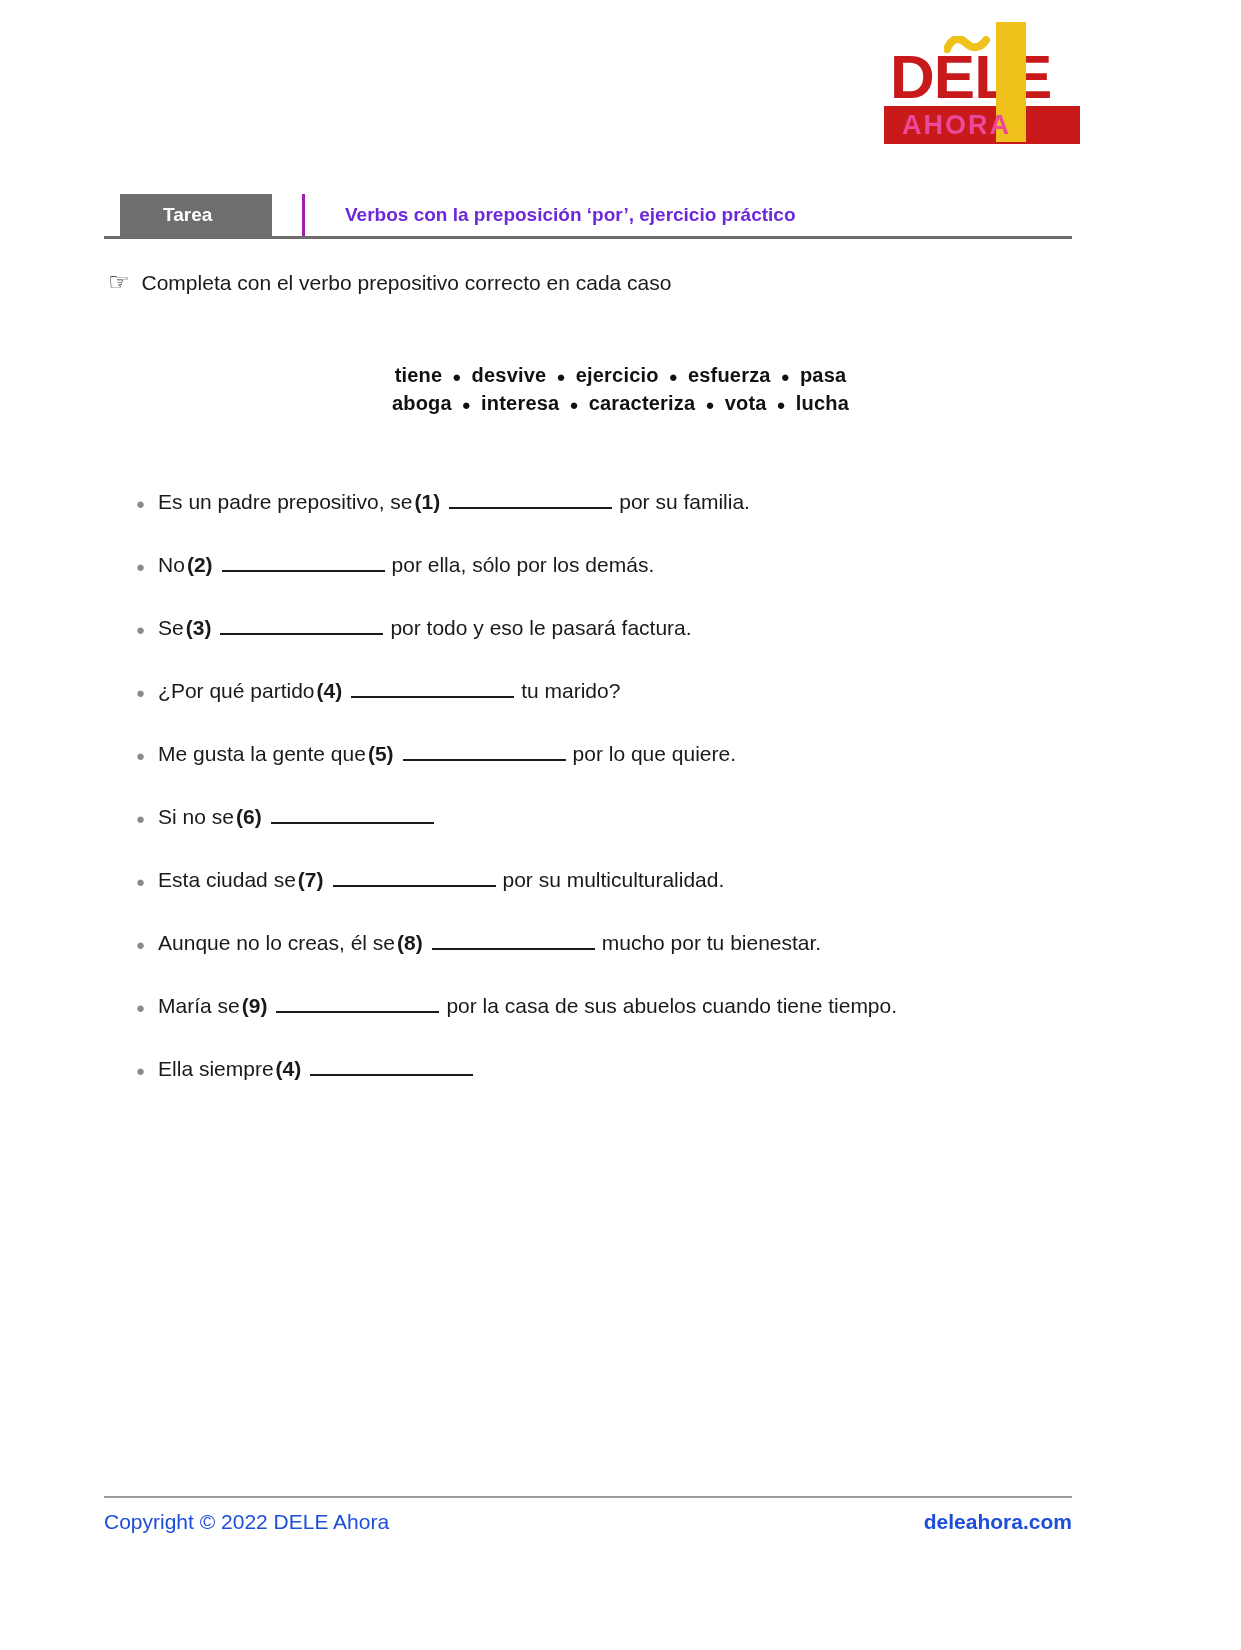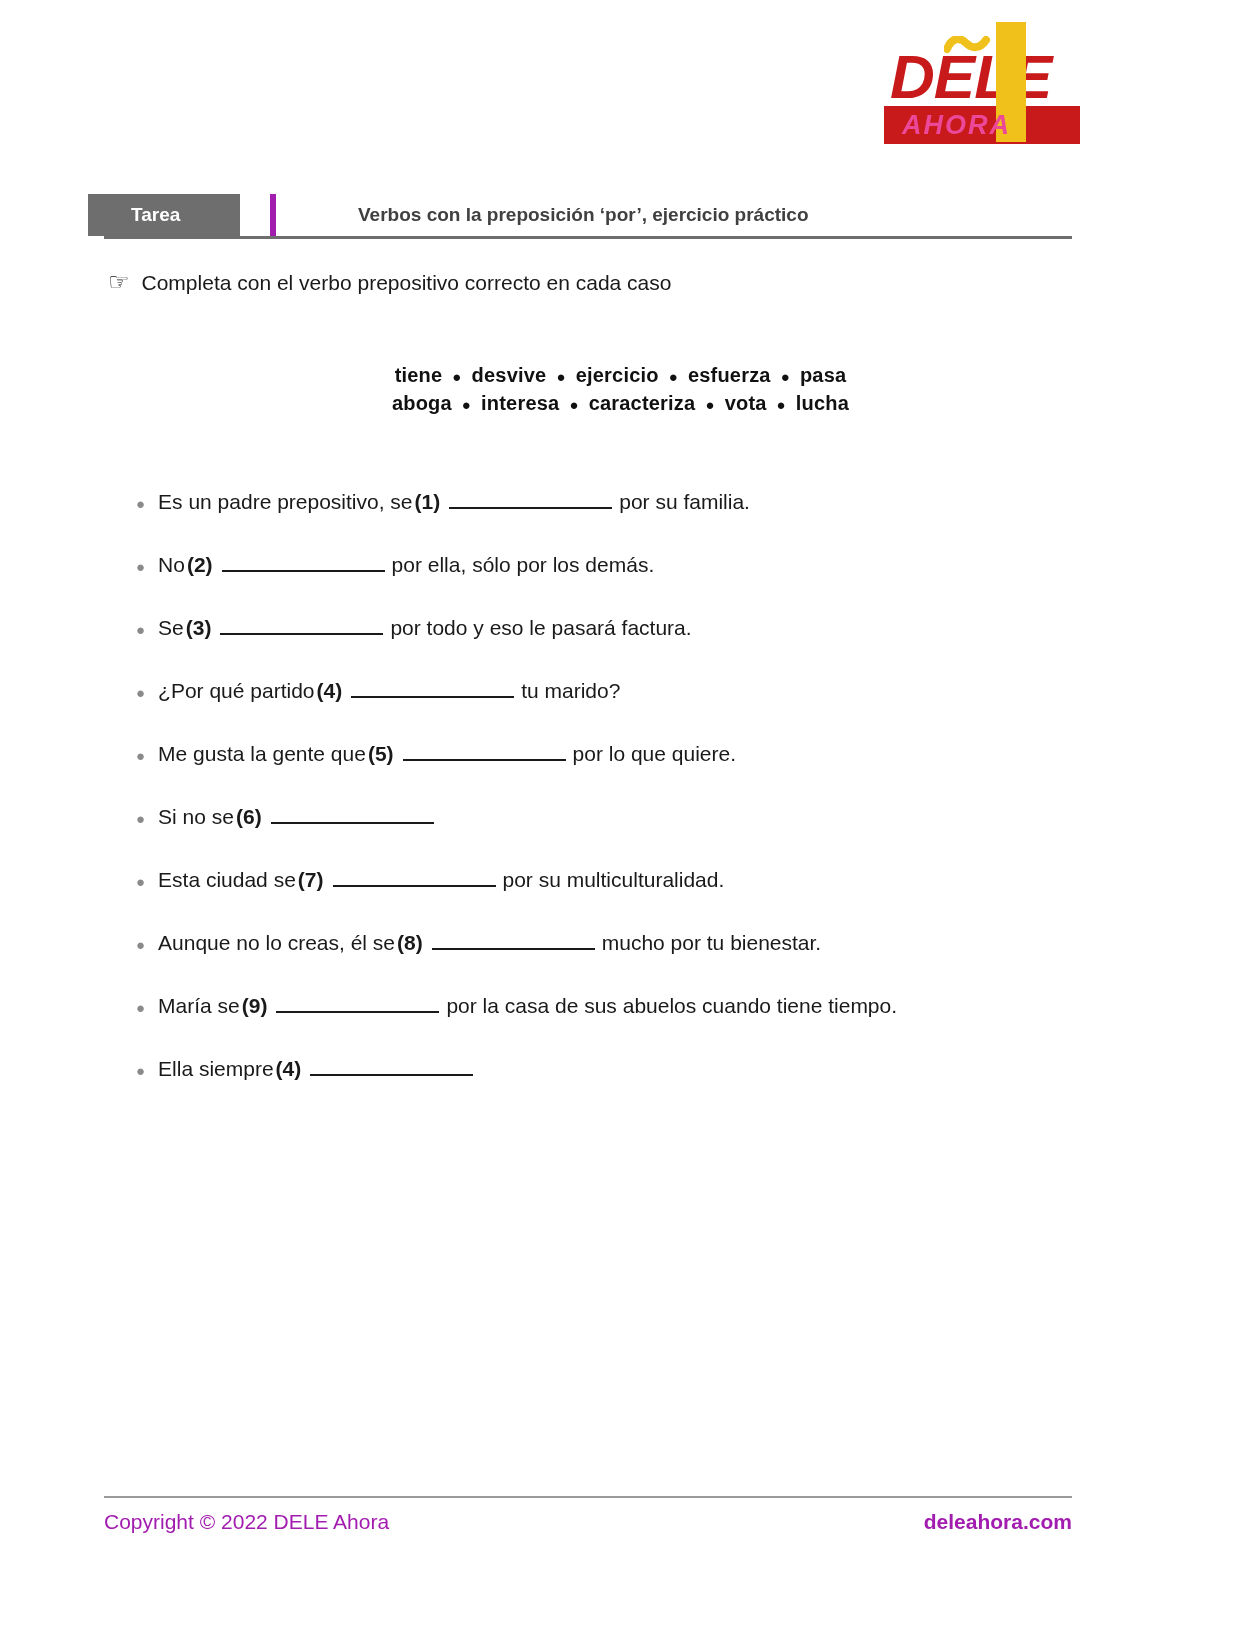--- a/index.html
+++ b/index.html
@@ -22,21 +22,20 @@
     box-sizing: border-box;
   }
 
   
   .logo {
     position: absolute;
     top: 22px;
     left: 884px;
     width: 196px;
     height: 120px;
-    font-style: italic;
   }
   .logo-yellow-bar {
     position: absolute;
     left: 112px;
     top: 0px;
     width: 30px;
     height: 120px;
     background: #F0C01B;
     z-index: 3;
   }
@@ -75,21 +74,21 @@
     font-weight: bold;
     color: #ec4899;
     letter-spacing: 2px;
     z-index: 4;
     line-height: 27px;
   }
 
   
   .task-header {
     position: absolute;
-    left: 88px;
+    left: 120px;
     top: 194px;
     width: 968px;
     height: 42px;
   }
   .task-badge {
     position: absolute;
     left: 0;
     top: 0;
     width: 152px;
     height: 42px;
@@ -102,26 +101,26 @@
     padding-left: 43px;
     box-sizing: border-box;
   }
   .task-title {
     position: absolute;
     left: 182px;
     top: 0;
     height: 42px;
     display: flex;
     align-items: center;
-    color: #404040;
+    color: #6d28d9;
     font-size: 19px;
     font-weight: bold;
-    padding-left: 82px;
+    padding-left: 40px;
     box-sizing: border-box;
-    border-left: 6px solid #a21caf;
+    border-left: 3px solid #a21caf;
   }
   .task-rule {
     position: absolute;
     left: 104px;
     top: 236px;
     width: 968px;
     height: 3px;
     background: #6E6E6E;
   }
 
@@ -207,21 +206,21 @@
   }
   .footer {
     position: absolute;
     left: 104px;
     top: 1510px;
     width: 968px;
     display: flex;
     justify-content: space-between;
     align-items: center;
     font-size: 21px;
-    color: #a21caf;
+    color: #1d4ed8;
   }
   .footer-right {
     font-weight: bold;
   }
 </style>
 </head>
 <body>
 
 <div class="page">
 

